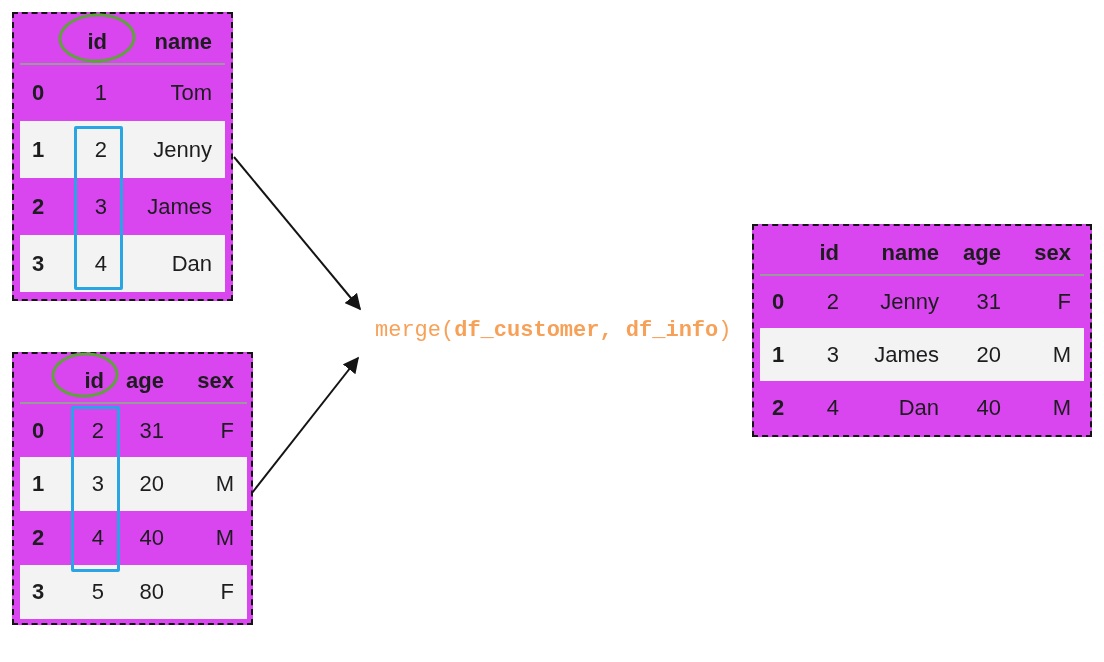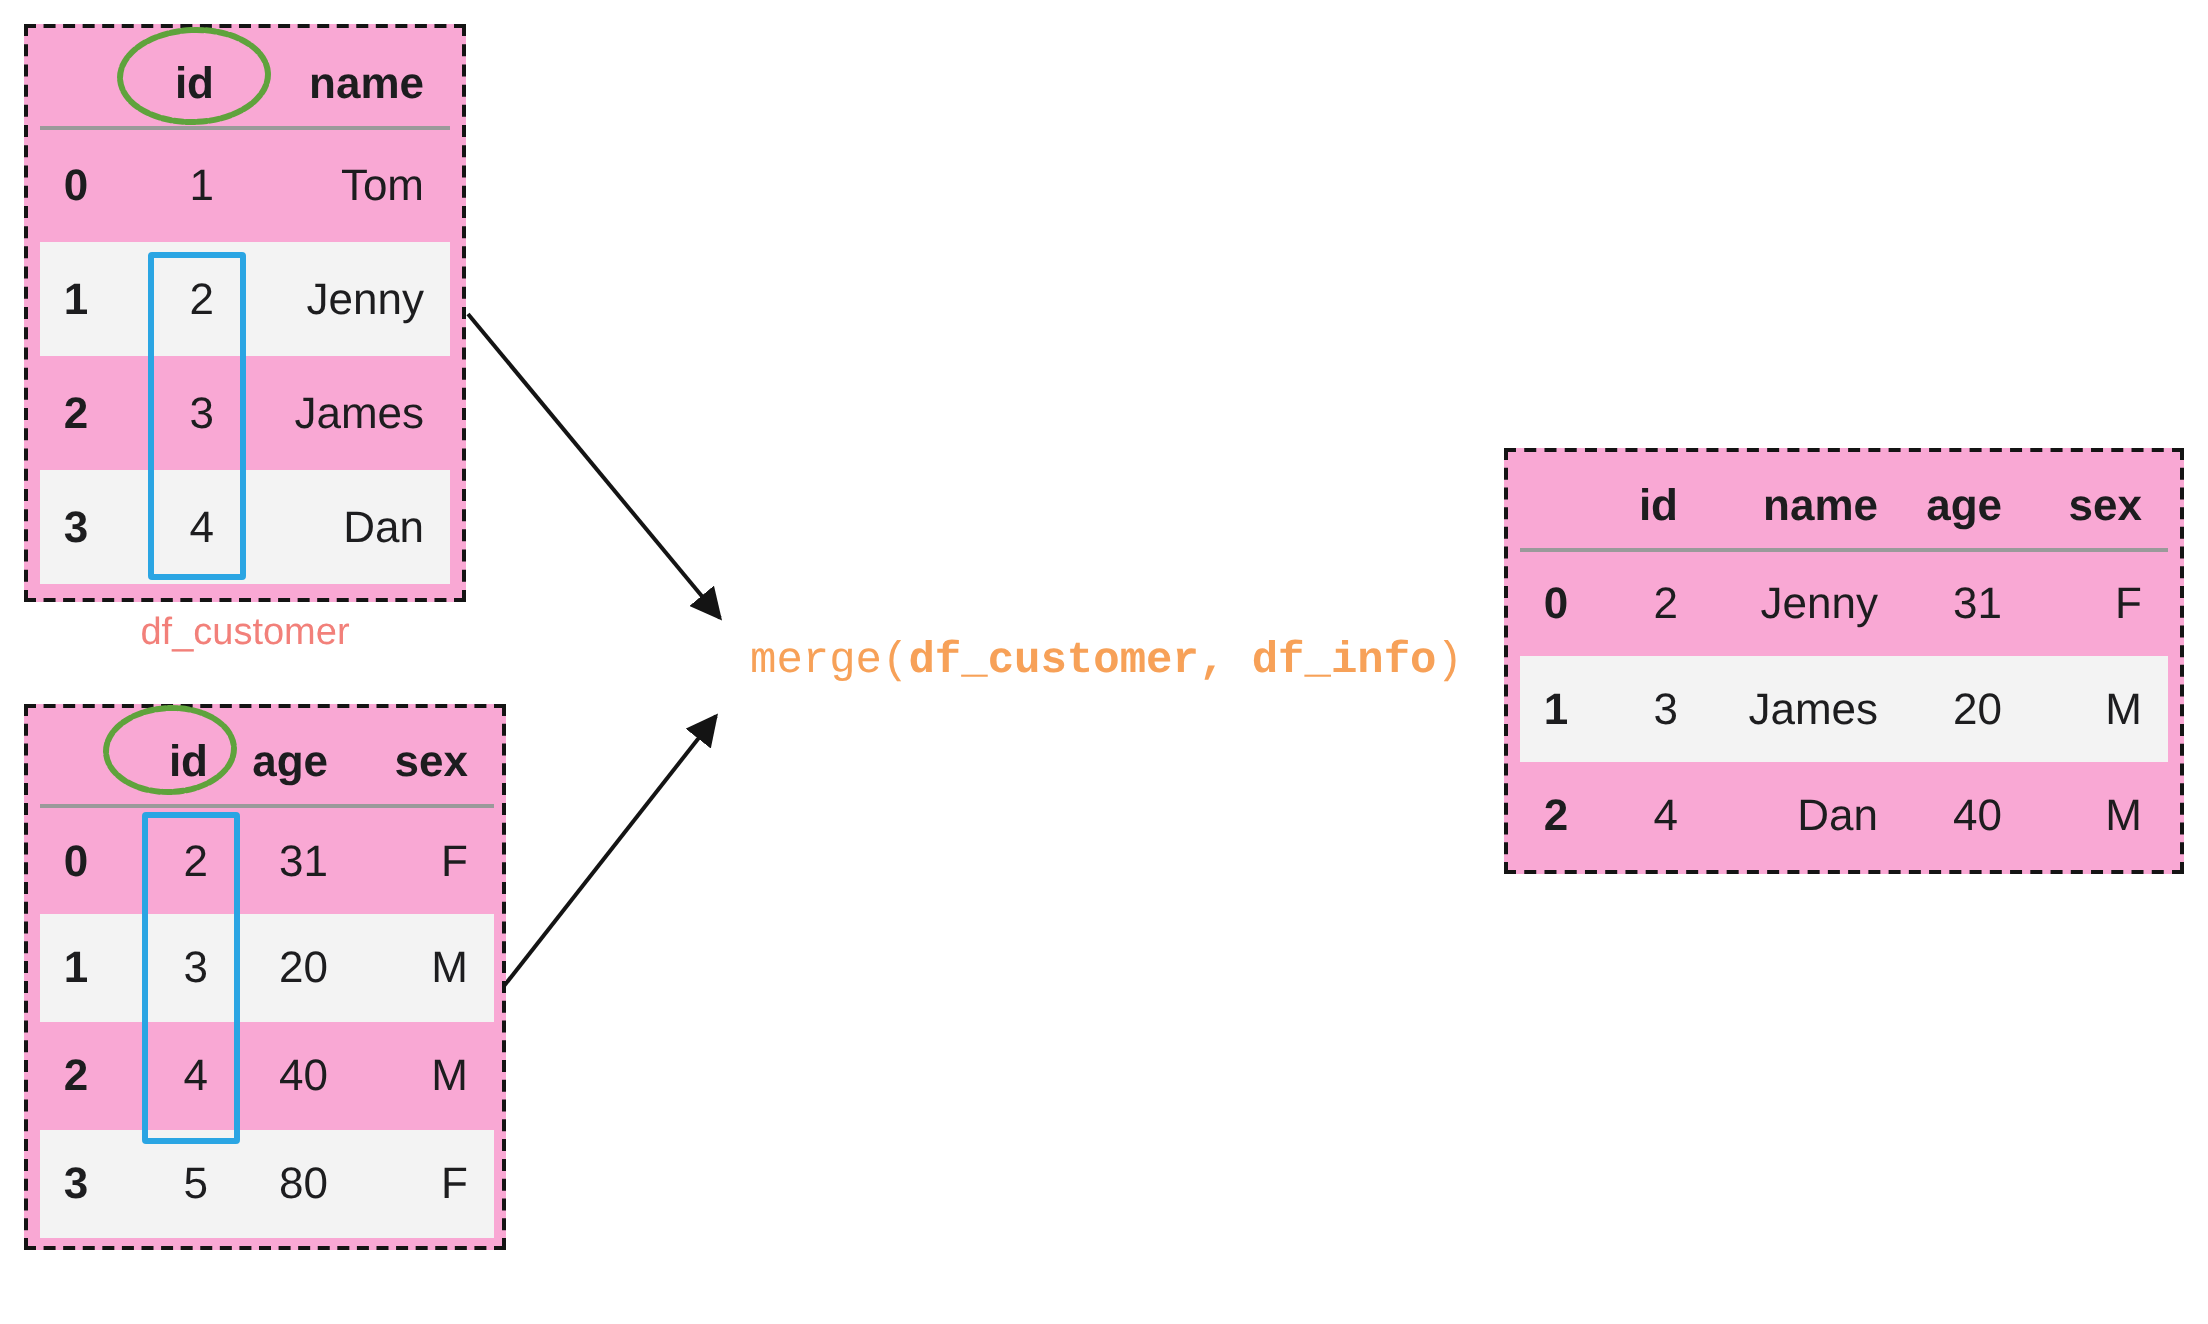--- a/index.html
+++ b/index.html
@@ -1,21 +1,21 @@
 <!DOCTYPE html>
 <html><head>
 <meta charset="utf-8">
 <style>
   html, body { margin:0; padding:0; background:#ffffff; }
   body { width:1104px; height:662px; font-family:"Liberation Sans", sans-serif; }
   .canvas { position:relative; width:1104px; height:662px; overflow:hidden; }
 
   .arrows-layer { position:absolute; left:0; top:0; width:1104px; height:662px; pointer-events:none; }
 
-  .tbox { position:absolute; border:2px dashed #141414; background:#f9a8d4; box-sizing:border-box; }
+  .tbox { position:absolute; border:2px dashed #141414; background:#d946ef; box-sizing:border-box; }
   .tbox-customer { left:12px;  top:12px;  width:221px; height:289px; }
   .tbox-info     { left:12px;  top:352px; width:241px; height:273px; }
   .tbox-result   { left:752px; top:224px; width:340px; height:213px; }
 
   table { border-collapse:collapse; table-layout:fixed; margin:6px 0 0 6px; }
   th, td {
     box-sizing:border-box; font-size:22px; color:#1d1d1f;
     vertical-align:middle; text-align:right; padding:0 13px 0 0;
     font-weight:400; overflow:hidden;
   }
@@ -108,21 +108,20 @@
             <td>4</td>
             <td>Dan</td>
           </tr>
         </tbody>
       </table>
     <svg class="circle-svg circle-customer" width="82" height="54">
       <ellipse cx="41" cy="27" rx="37" ry="23" fill="none" stroke="#5fa33c" stroke-width="3" transform="rotate(-2 41 27)" stroke-linecap="round" stroke-dasharray="4.5 1.5"></ellipse>
     </svg>
     <div class="key-highlight hl-customer"></div>
   </div>
-  <div class="panel-label label-customer">df_customer</div>
 
   <div class="tbox tbox-info">
     <table class="t-info">
         <thead>
           <tr>
             <th></th>
             <th>id</th>
             <th>age</th>
             <th>sex</th>
           </tr>

